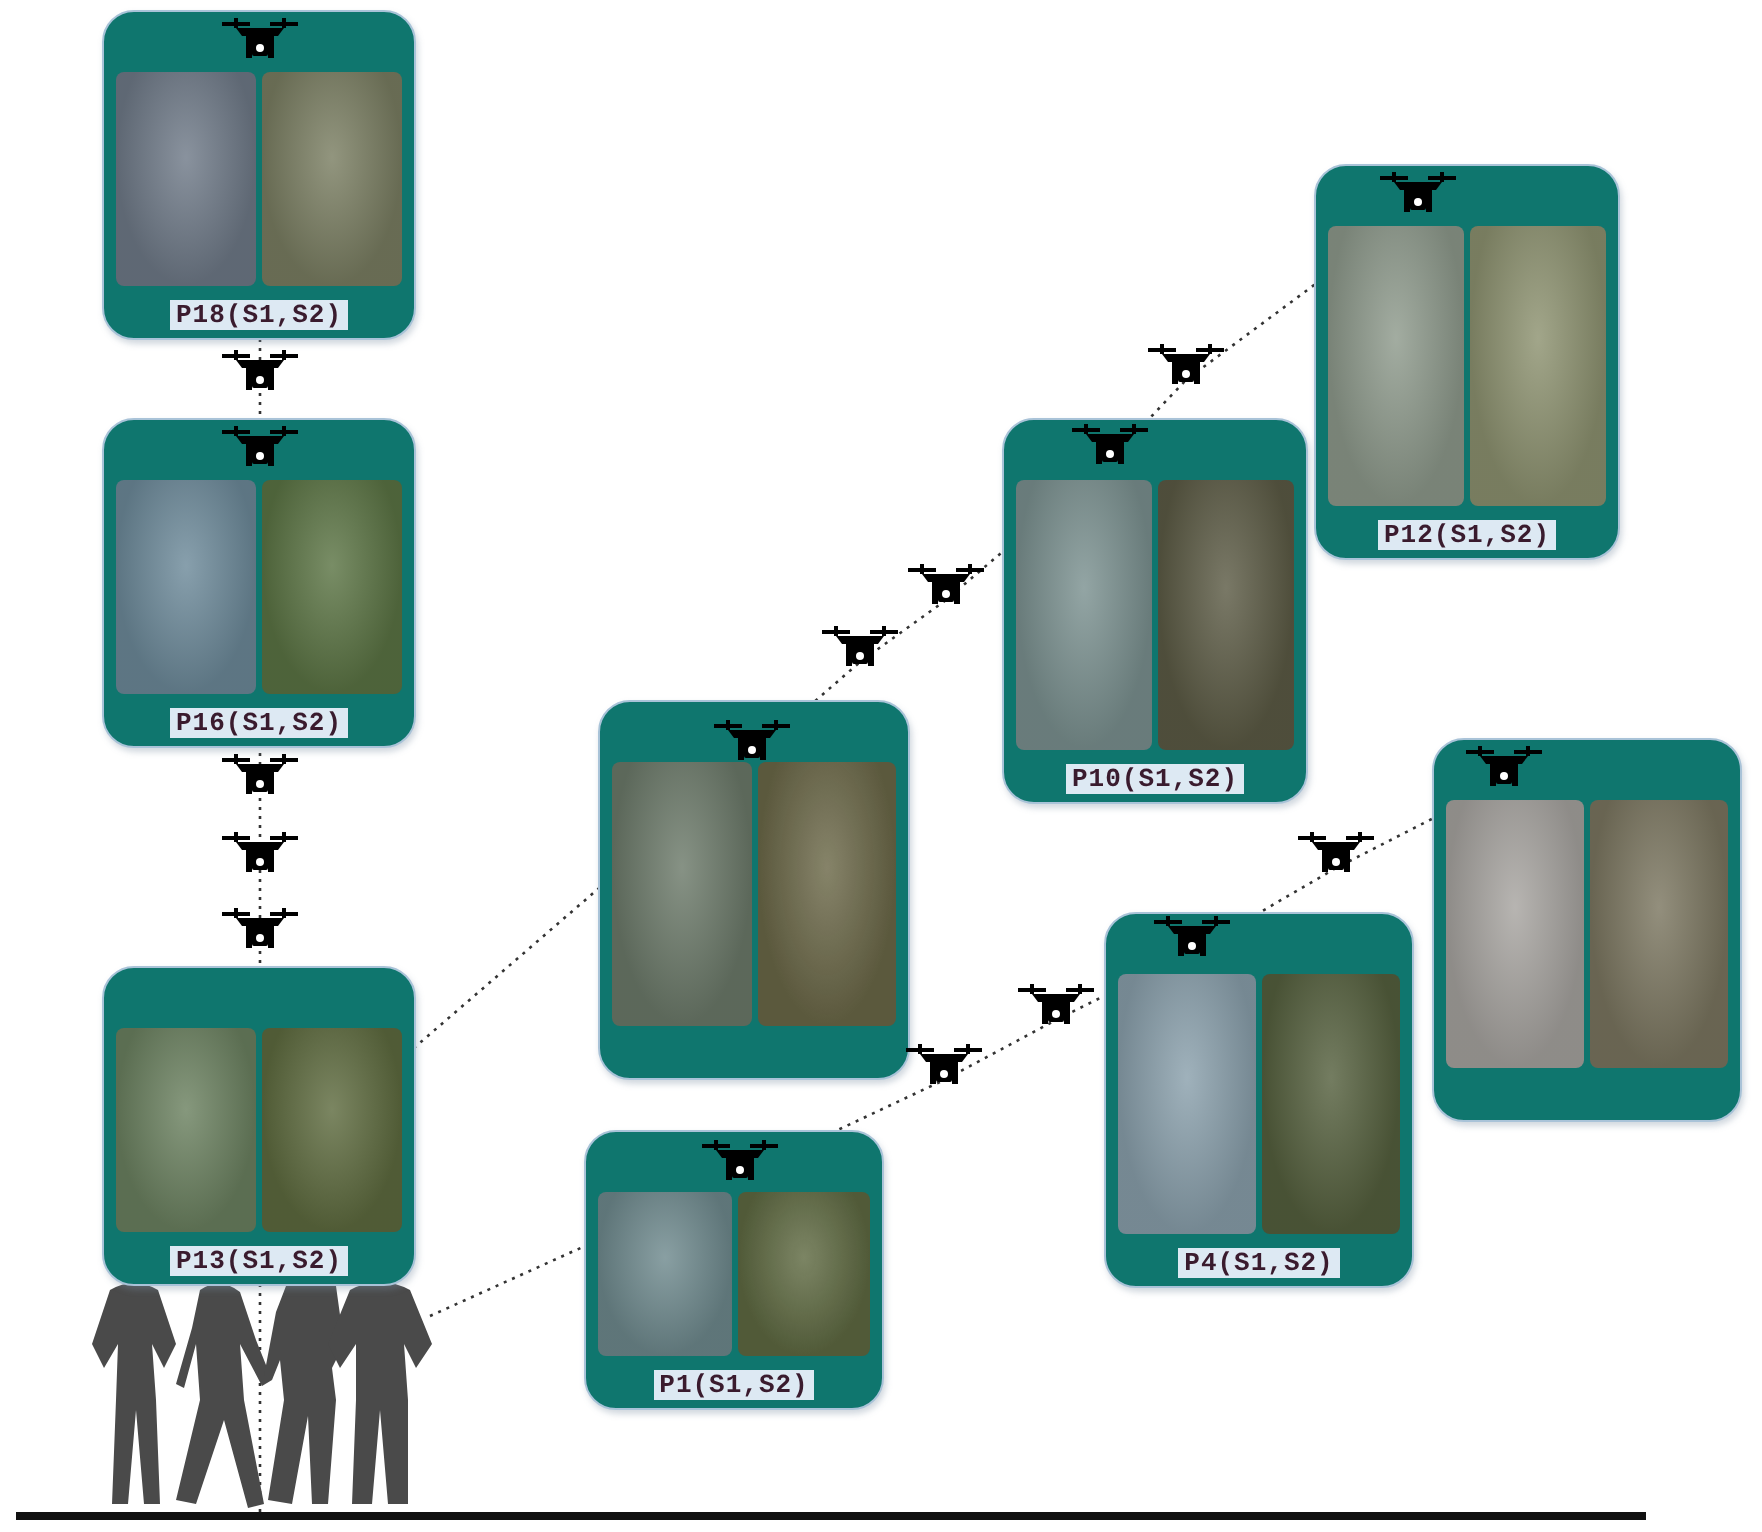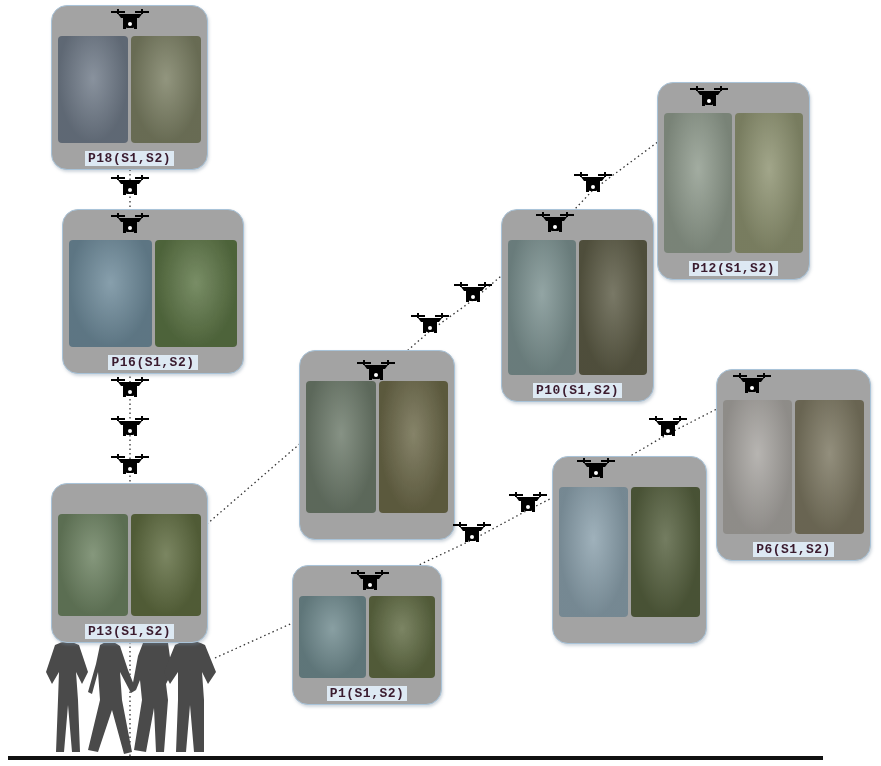--- a/index.html
+++ b/index.html
@@ -1,21 +1,21 @@
 <!DOCTYPE html>
 <html><head>
 <meta charset="utf-8">
 <style>
   html, body { margin:0; padding:0; background:#ffffff; }
   body { width:881px; height:766px; position:relative; overflow:hidden; font-family:"Liberation Sans", sans-serif; }
   #stage { position:absolute; left:0; top:0; width:881px; height:766px; }
   svg.paths { position:absolute; left:0; top:0; width:881px; height:766px; pointer-events:none; }
   .card {
     position:absolute; box-sizing:border-box;
-    background:#a3a3a3; border:1.5px solid #a9c3d8; border-radius:16px;
+    background:#0f766e; border:1.5px solid #a9c3d8; border-radius:16px;
     box-shadow: 1px 2px 3px rgba(120,140,160,0.35);
   }
   .card .imgs { position:absolute; left:6px; right:6px; top:30px; bottom:26px; display:flex; gap:3px; }
   .card .crop { flex:1; border-radius:4px; position:relative; overflow:hidden; }
   .card .label {
     position:absolute; left:0; right:0; bottom:3px; text-align:center;
   }
   .card .label span {
     font-family:"Liberation Mono", monospace; font-weight:bold; font-size:13px;
     color:#3a1b2e; background:#dde9f3; padding:0 3px; letter-spacing:0.5px;
@@ -59,21 +59,21 @@
   </svg>
 
   <div id="cards">
       <div class="card" style="left: 51px; top: 5px; width: 157px; height: 165px;">
     <div class="imgs">
       <div class="crop" style="background: radial-gradient(at 50% 40%, rgba(255, 255, 255, 0.18), rgba(0, 0, 0, 0.15) 70%), rgb(111, 122, 136);"></div>
       <div class="crop" style="background: radial-gradient(at 50% 40%, rgba(255, 255, 255, 0.18), rgba(0, 0, 0, 0.15) 70%), rgb(122, 126, 98);"></div>
     </div>
     <div class="label"><span>P18(S1,S2)</span></div>
   </div>
-      <div class="card" style="left: 62px; top: 209px; width: 182px; height: 165px; padding-left: 32px;">
+      <div class="card" style="left: 51px; top: 209px; width: 157px; height: 165px; padding-left: 32px;">
     <div class="imgs">
       <div class="crop" style="background: radial-gradient(at 50% 40%, rgba(255, 255, 255, 0.18), rgba(0, 0, 0, 0.15) 70%), rgb(109, 138, 154);"></div>
       <div class="crop" style="background: radial-gradient(at 50% 40%, rgba(255, 255, 255, 0.18), rgba(0, 0, 0, 0.15) 70%), rgb(91, 116, 68);"></div>
     </div>
     <div class="label"><span>P16(S1,S2)</span></div>
   </div>
       <div class="card" style="left: 51px; top: 447px; width: 157px; height: 160px; margin-top: 36px;">
     <div class="imgs">
       <div class="crop" style="background: radial-gradient(at 50% 40%, rgba(255, 255, 255, 0.18), rgba(0, 0, 0, 0.15) 70%), rgb(107, 129, 96);"></div>
       <div class="crop" style="background: radial-gradient(at 50% 40%, rgba(255, 255, 255, 0.18), rgba(0, 0, 0, 0.15) 70%), rgb(94, 107, 63);"></div>
@@ -105,27 +105,27 @@
       <div class="crop" style="background: radial-gradient(at 50% 40%, rgba(255, 255, 255, 0.18), rgba(0, 0, 0, 0.15) 70%), rgb(142, 154, 140);"></div>
       <div class="crop" style="background: radial-gradient(at 50% 40%, rgba(255, 255, 255, 0.18), rgba(0, 0, 0, 0.15) 70%), rgb(141, 146, 112);"></div>
     </div>
     <div class="label"><span>P12(S1,S2)</span></div>
   </div>
       <div class="card" style="left: 552px; top: 456px; width: 155px; height: 188px;">
     <div class="imgs">
       <div class="crop" style="background: radial-gradient(at 50% 40%, rgba(255, 255, 255, 0.18), rgba(0, 0, 0, 0.15) 70%), rgb(138, 160, 172);"></div>
       <div class="crop" style="background: radial-gradient(at 50% 40%, rgba(255, 255, 255, 0.18), rgba(0, 0, 0, 0.15) 70%), rgb(85, 96, 62);"></div>
     </div>
+    <div class="label"><span>P4(S1,S2)</span></div>
   </div>
       <div class="card" style="left: 716px; top: 369px; width: 155px; height: 192px;">
     <div class="imgs">
       <div class="crop" style="background: radial-gradient(at 50% 40%, rgba(255, 255, 255, 0.18), rgba(0, 0, 0, 0.15) 70%), rgb(167, 164, 160);"></div>
       <div class="crop" style="background: radial-gradient(at 50% 40%, rgba(255, 255, 255, 0.18), rgba(0, 0, 0, 0.15) 70%), rgb(123, 118, 96);"></div>
     </div>
-    <div class="label"><span>P6(S1,S2)</span></div>
   </div>
     </div>
   <div id="drones">
       <svg class="drone" viewBox="0 0 42 26" style="left: 109px; top: 7px;">
     <g fill="#000">
       <rect x="2" y="4" width="14" height="2"></rect>
       <rect x="26" y="4" width="14" height="2"></rect>
       <rect x="8" y="2" width="2" height="5"></rect>
       <rect x="32" y="2" width="2" height="5"></rect>
       <path d="M9 7 L33 7 L30 11 L12 11 Z"></path>

